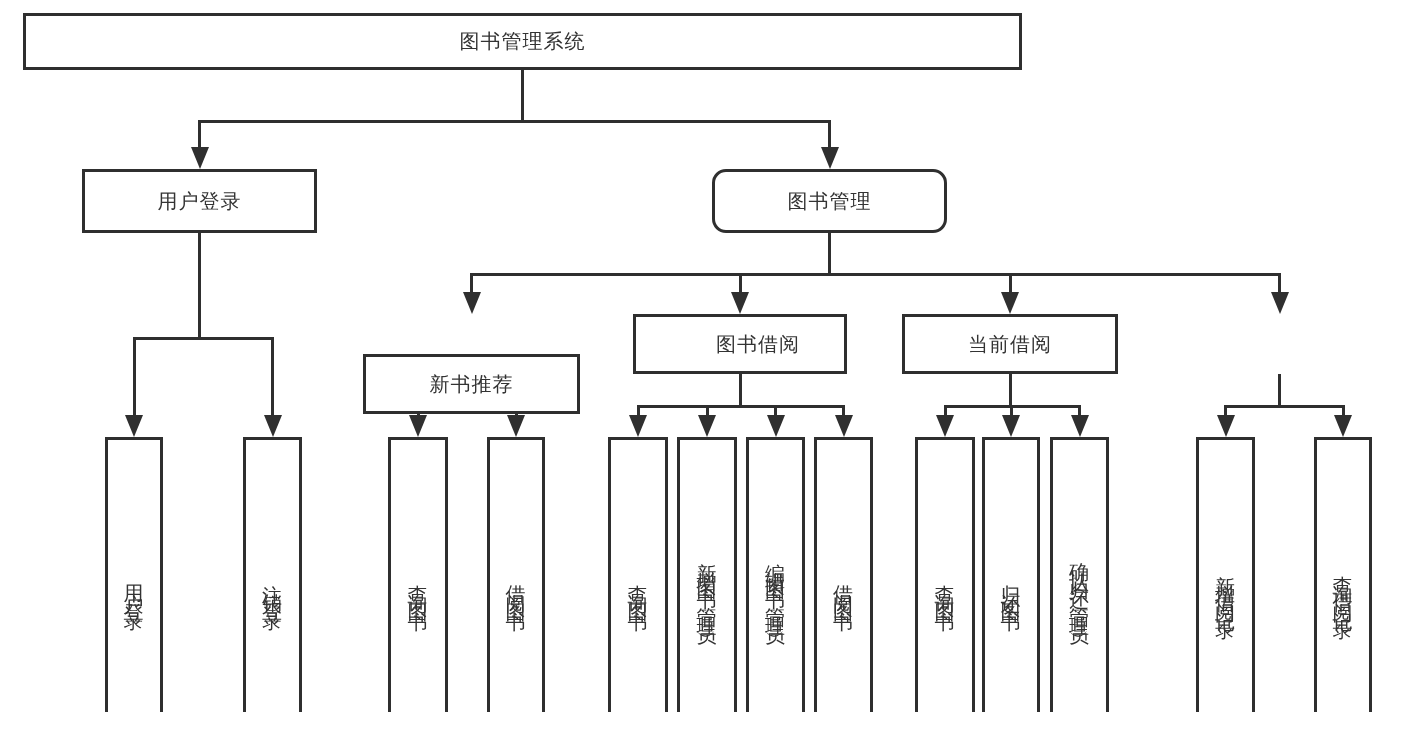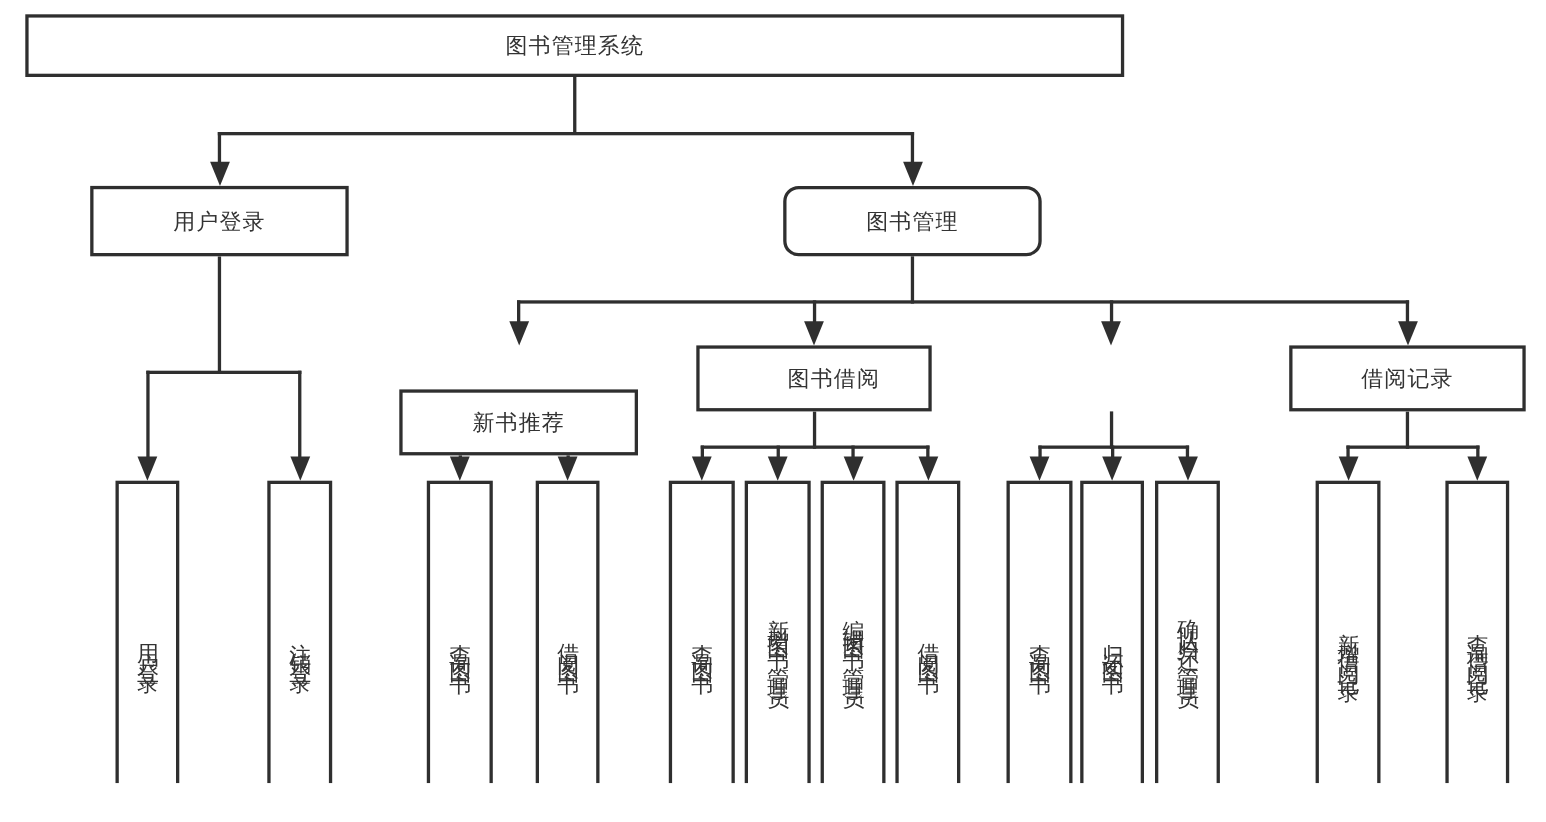--- a/index.html
+++ b/index.html
@@ -73,22 +73,22 @@
   <div class="box" style="left:712px;top:169px;width:235px;height:64px;border-radius:14px;">
     <span class="hlabel">图书管理</span>
   </div>
 
   <div class="box" style="left:363px;top:314px;width:217px;height:60px;margin-top:40px;">
     <span class="hlabel">新书推荐</span>
   </div>
   <div class="box" style="left:633px;top:314px;width:214px;height:60px;padding-left:36px;">
     <span class="hlabel">图书借阅</span>
   </div>
-  <div class="box" style="left:1172px;top:314px;width:215px;height:60px;">
-    <span class="hlabel">借阅记录</span>
+  <div class="box" style="left:902px;top:314px;width:216px;height:60px;">
+    <span class="hlabel">当前借阅</span>
   </div>
 
   <div class="box" style="left:105px;top:437px;width:58px;height:300px;">
     <span class="vtext">用户登录</span>
   </div>
   <div class="box" style="left:243px;top:437px;width:59px;height:300px;">
     <span class="vtext">注销登录</span>
   </div>
 
   <div class="box" style="left:388px;top:437px;width:60px;height:300px;">

